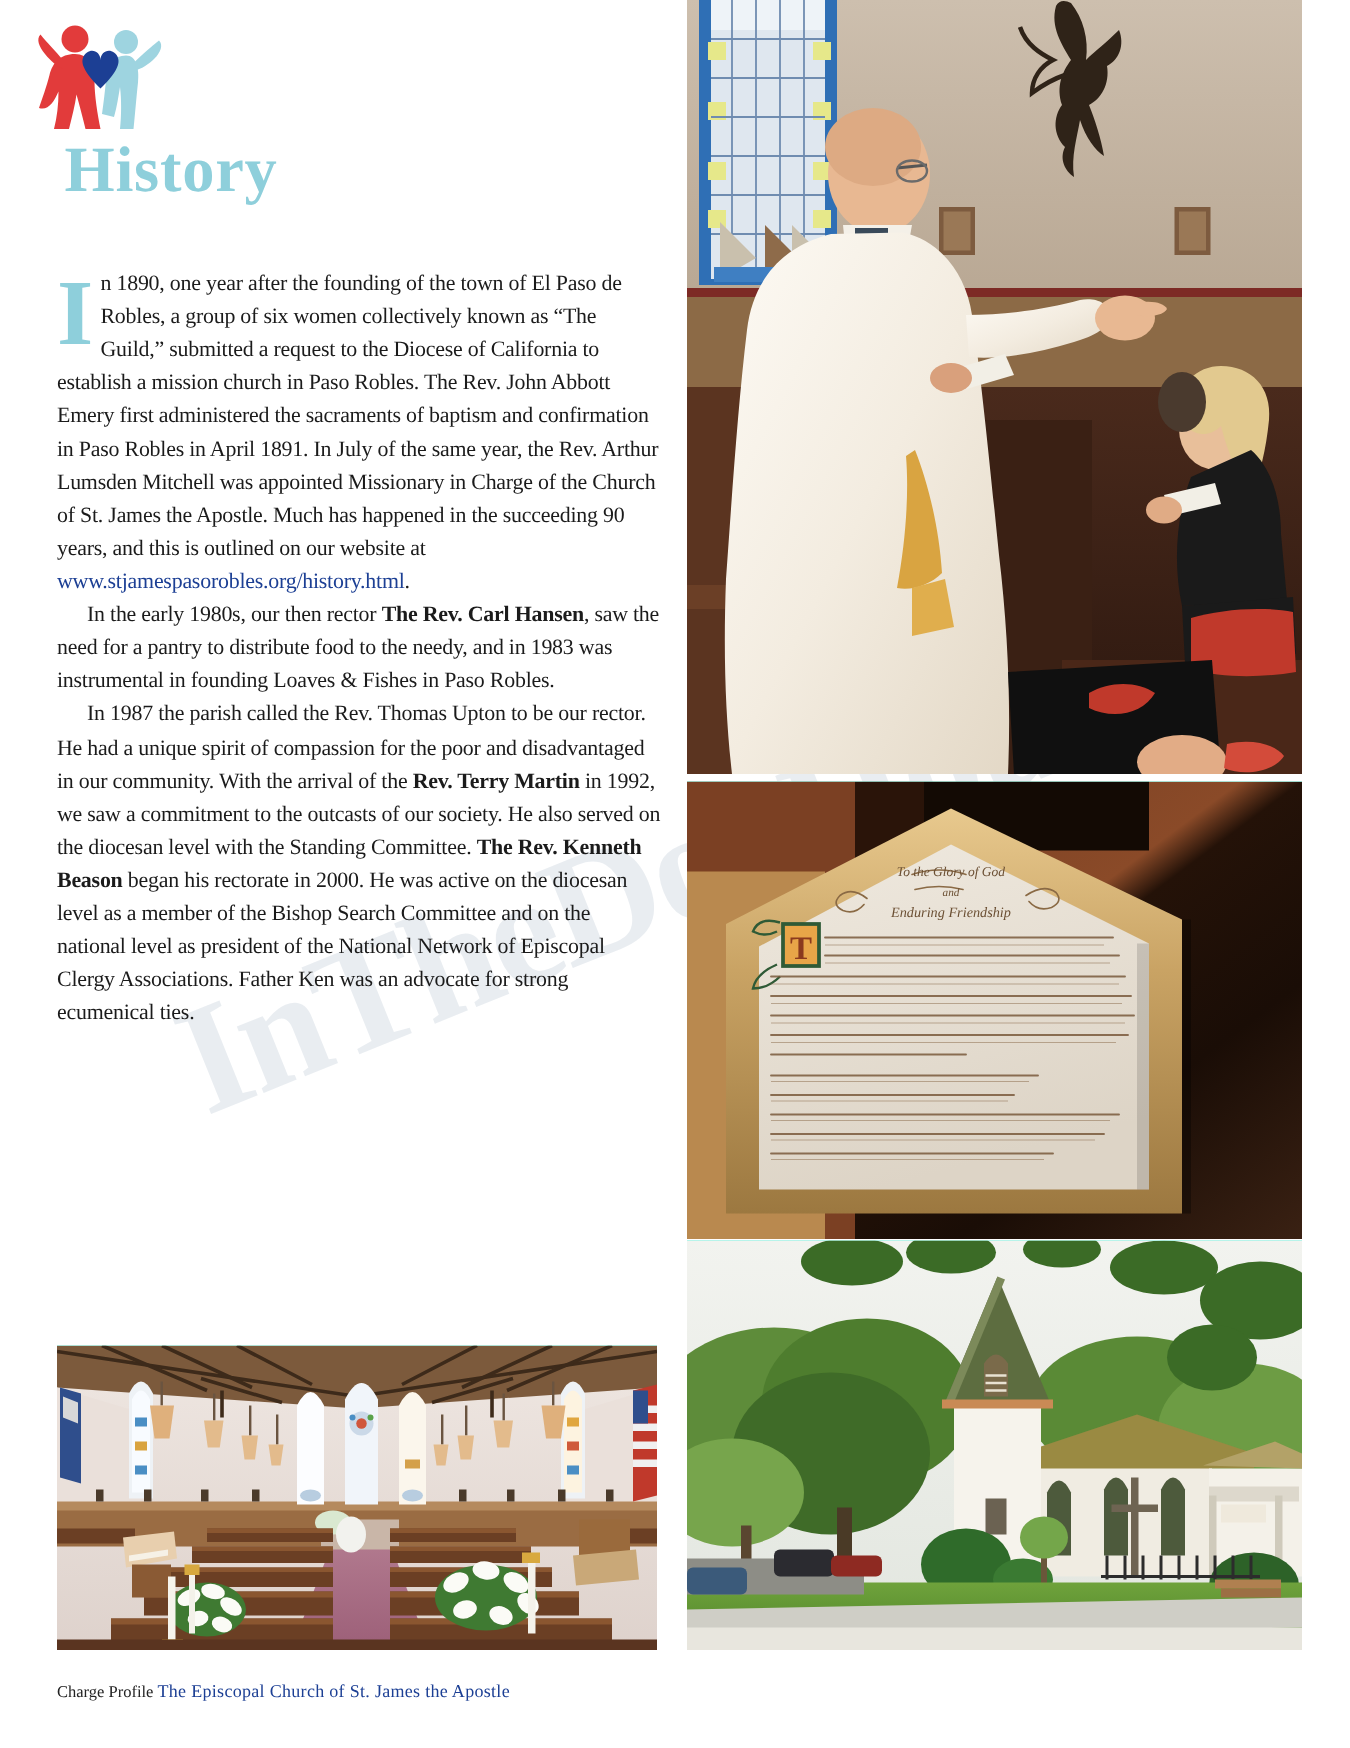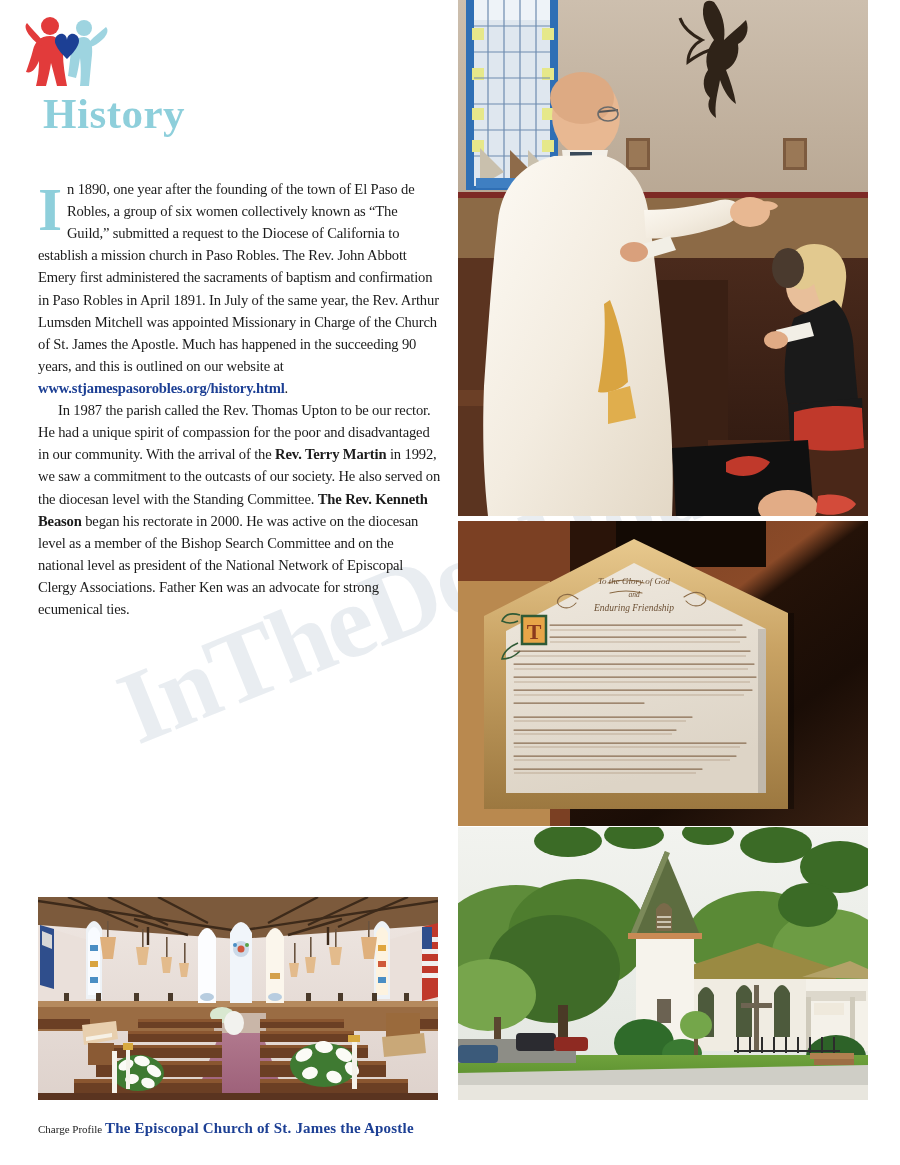--- a/index.html
+++ b/index.html
@@ -55,40 +55,40 @@
   .dropcap-para{position:relative;min-height:72px;}
   .dropcap{
     float:left;
     font-size:62px;line-height:0.82;
     color:#8ecfdb;
     font-weight:700;
     margin:4px 5px 0 0;
     padding-top:2px;
   }
   .b{font-weight:700;}
-  .url{color:#1c3f94;font-weight:700;}
+  .url{color:#1c3f94;font-weight:400;}
 
   
   .photo{position:absolute;overflow:hidden;z-index:8;background:#5eead4;}
 
   
   .photo-priest{left:458px;top:0px;width:410px;height:516px;}
   
   .photo-plaque{left:458px;top:521px;width:410px;height:305px;}
   
   .photo-exterior{left:458px;top:827px;width:410px;height:273px;}
   
   .photo-interior{left:38px;top:897px;width:400px;height:203px;}
 
   
   .footer{
     position:absolute;left:38px;top:1120px;z-index:20;
     font-size:11px;color:#232323;white-space:nowrap;
   }
-  .footer .ff{font-weight:700;color:#1c3f94;font-size:15px;letter-spacing:0.2px;}
+  .footer .ff{font-weight:400;color:#1c3f94;font-size:12px;letter-spacing:0.2px;}
 
   svg{display:block;}
 </style>
 </head>
 <body>
 
 <div class="page">
 
   <div class="logo">
     <svg width="86" height="74" viewBox="0 0 86 74">
@@ -111,20 +111,23 @@
 
   <div class="watermark">
     <span>InTheDogHouse</span>
   </div>
 
   <div class="body-col">
     <p class="para dropcap-para">
       <span class="dropcap">I</span><span>n 1890, one year after the founding of the town of El Paso de Robles, a group of six women collectively known as “The Guild,” submitted a request to the Diocese of California to establish a mission church in Paso Robles.  The Rev. John Abbott Emery first administered the sacraments of baptism and confirmation in Paso Robles in April 1891.  In July of the same year, the Rev. Arthur Lumsden Mitchell was appointed Missionary in Charge of the Church of St. James the Apostle.  Much has happened in the succeeding 90 years, and this is outlined on our website at </span><span class="url">www.stjamespasorobles.org/history.html</span><span>.</span>
     </p>
 
+    <p class="para">
+      <span>In the early 1980s, our then rector </span><span class="b">The Rev. Carl Hansen</span><span>, saw the need for a pantry to distribute food to the needy, and in 1983 was instrumental in founding Loaves &amp; Fishes in Paso Robles.</span>
+    </p>
 
     <p class="para">
       <span>In 1987 the parish called the Rev. Thomas Upton to be our rector. He had a unique spirit of compassion for the poor and disadvantaged in our community. With the arrival of the </span><span class="b">Rev. Terry Martin</span><span> in 1992, we saw a commitment to the outcasts of our society.  He also served on the diocesan level with the Standing Committee. </span><span class="b">The Rev. Kenneth Beason</span><span> began his rectorate in 2000.  He was active on the diocesan level as a member of the Bishop Search Committee and on the national level as president of the National Network of Episcopal Clergy Associations. Father Ken was an advocate for strong ecumenical ties.</span>
     </p>
 
 
   </div>
 
   <div class="photo photo-priest">
     <svg width="410" height="516" viewBox="0 0 410 516" preserveAspectRatio="none">

